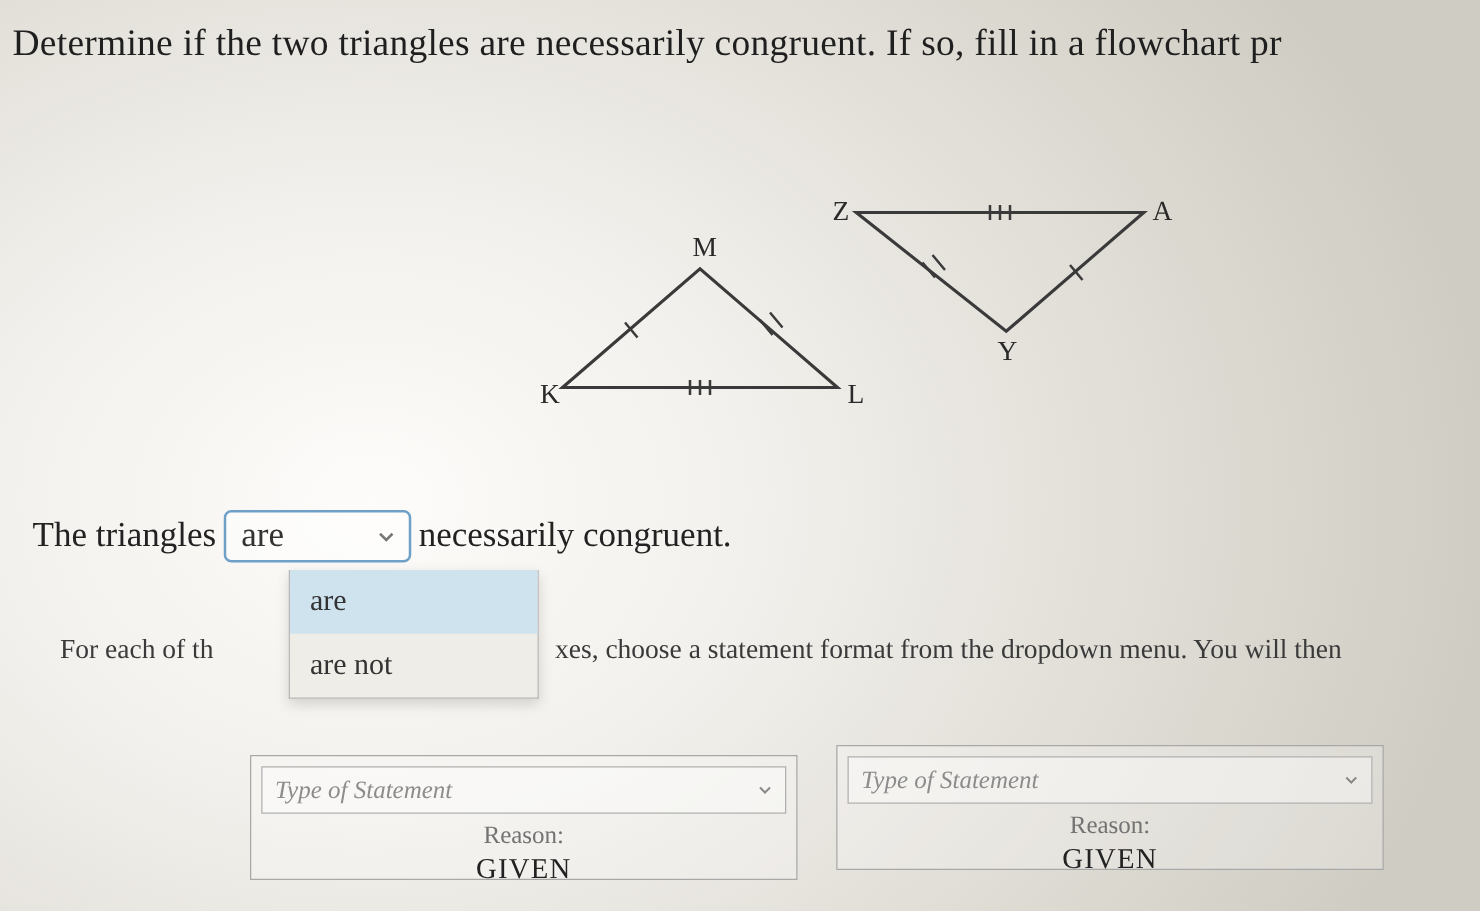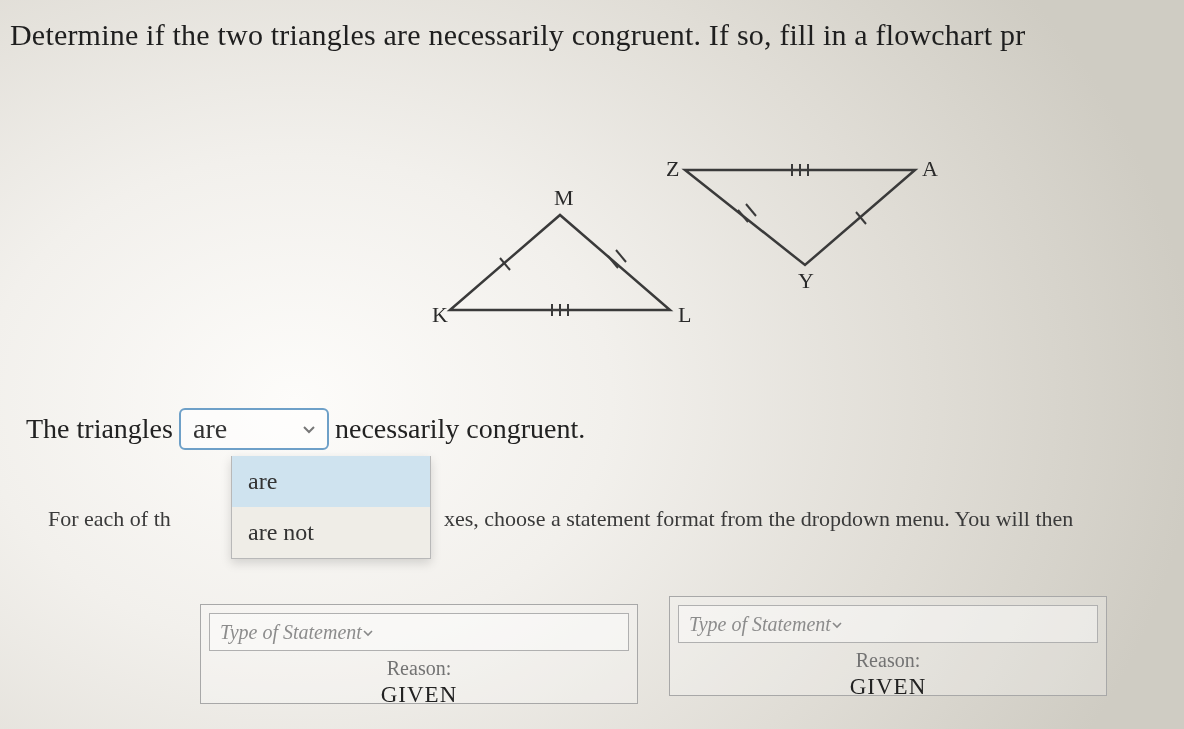--- a/index.html
+++ b/index.html
@@ -82,21 +82,21 @@
   .stmt-box {
     position: absolute;
     width: 438px; height: 100px;
     border: 1px solid #a8a8a8;
     background: rgba(255,255,255,0.25);
     padding: 8px;
   }
   .stmt-box.left  { top: 604px; left: 200px; }
   .stmt-box.right { top: 596px; left: 669px; }
   .type-select {
-    display: flex; align-items: center; justify-content: flex-start;
+    display: flex; align-items: center; justify-content: space-between;
     border: 1px solid #b0b0b0;
     height: 38px;
     padding: 0 10px;
     color: #8c8c8c;
     font-style: italic;
     font-size: 20px;
     background: rgba(255,255,255,0.4);
     cursor: pointer;
   }
   .reason-line {

